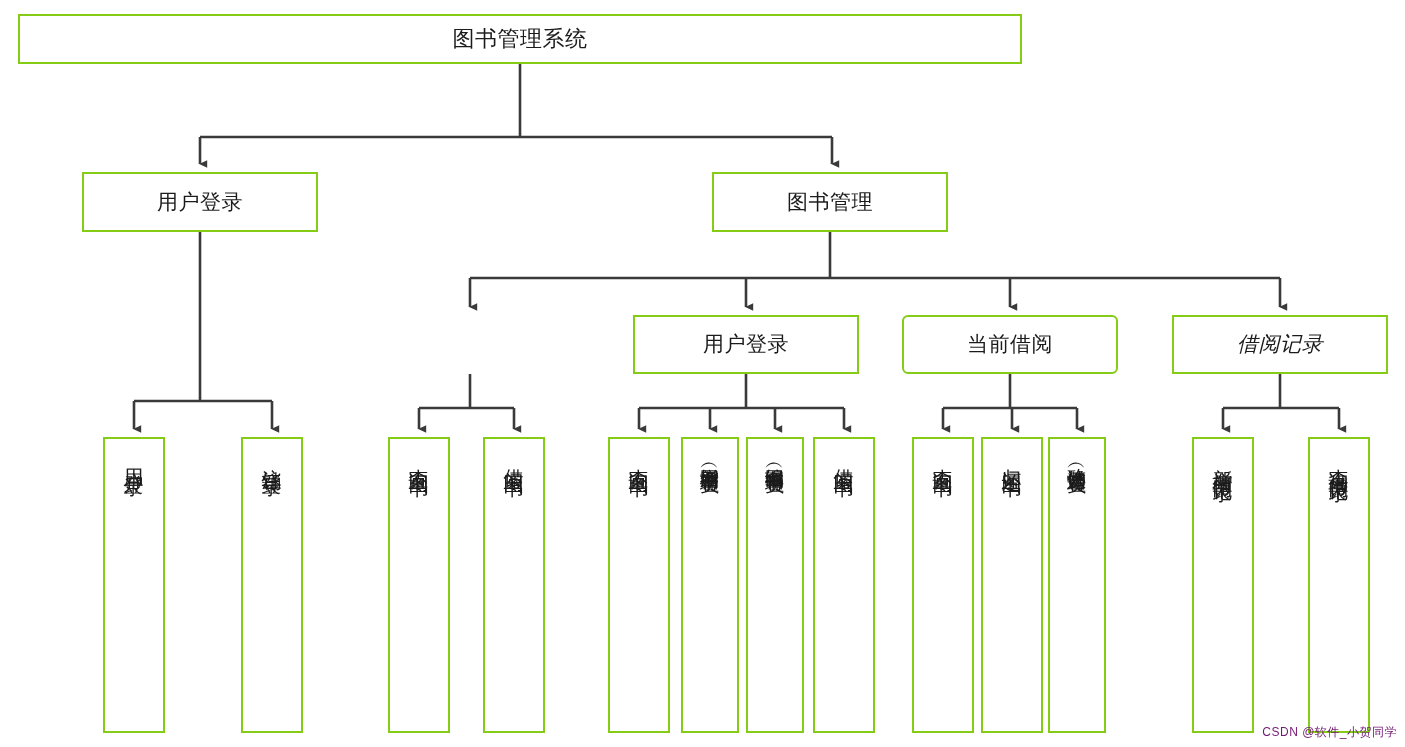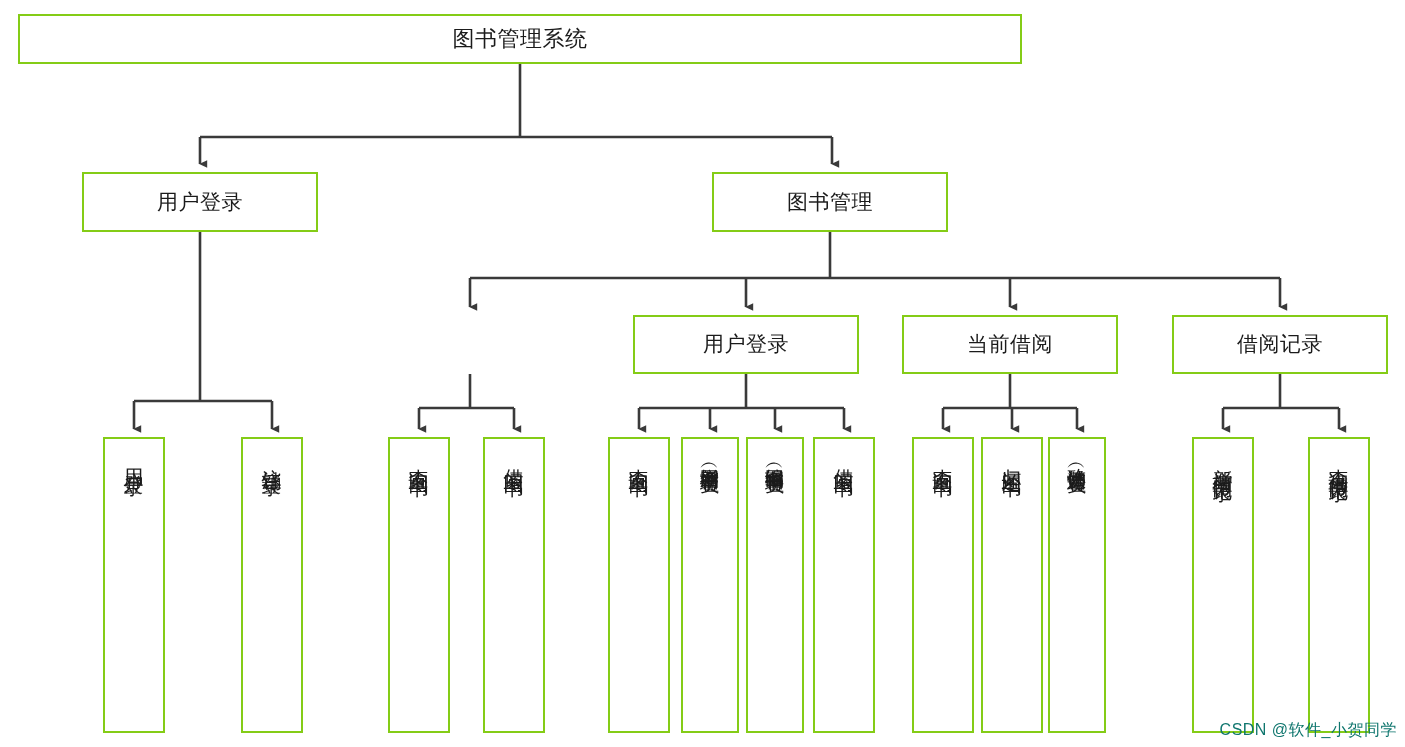--- a/index.html
+++ b/index.html
@@ -65,22 +65,22 @@
     white-space: nowrap;
   }
   .node.vert.tight .label {
     font-size: 19px;
     letter-spacing: 1px;
   }
   #watermark {
     position: absolute;
     right: 8px;
     bottom: 6px;
-    font-size: 16px;
-    color: #0f766e;
+    font-size: 12px;
+    color: #701a75;
     z-index: 5;
     white-space: nowrap;
     letter-spacing: 0.5px;
   }
 </style>
 </head>
 <body>
 
 <div id="canvas">
 
@@ -141,24 +141,24 @@
   <div class="node horiz" style="left: 82px; top: 172px; width: 236px; height: 60px;">
     <span class="label">用户登录</span>
   </div>
   <div class="node horiz" style="left: 712px; top: 172px; width: 236px; height: 60px;">
     <span class="label">图书管理</span>
   </div>
 
   <div class="node horiz" style="left: 633px; top: 315px; width: 226px; height: 59px;">
     <span class="label">用户登录</span>
   </div>
-  <div class="node horiz" style="left: 902px; top: 315px; width: 216px; height: 59px;">
+  <div class="node horiz" style="left: 902px; top: 315px; width: 216px; height: 59px; border-radius: 6px;">
     <span class="label">当前借阅</span>
   </div>
-  <div class="node horiz" style="left: 1172px; top: 315px; width: 216px; height: 59px;">
+  <div class="node horiz" style="left: 1172px; top: 315px; width: 216px; height: 59px; font-style: italic;">
     <span class="label">借阅记录</span>
   </div>
 
   <div class="node vert" style="left: 103px; top: 437px; width: 62px; height: 296px;">
     <span class="label">用户登录</span>
   </div>
   <div class="node vert" style="left: 241px; top: 437px; width: 62px; height: 296px;">
     <span class="label">注销登录</span>
   </div>
   <div class="node vert" style="left: 388px; top: 437px; width: 62px; height: 296px;">

